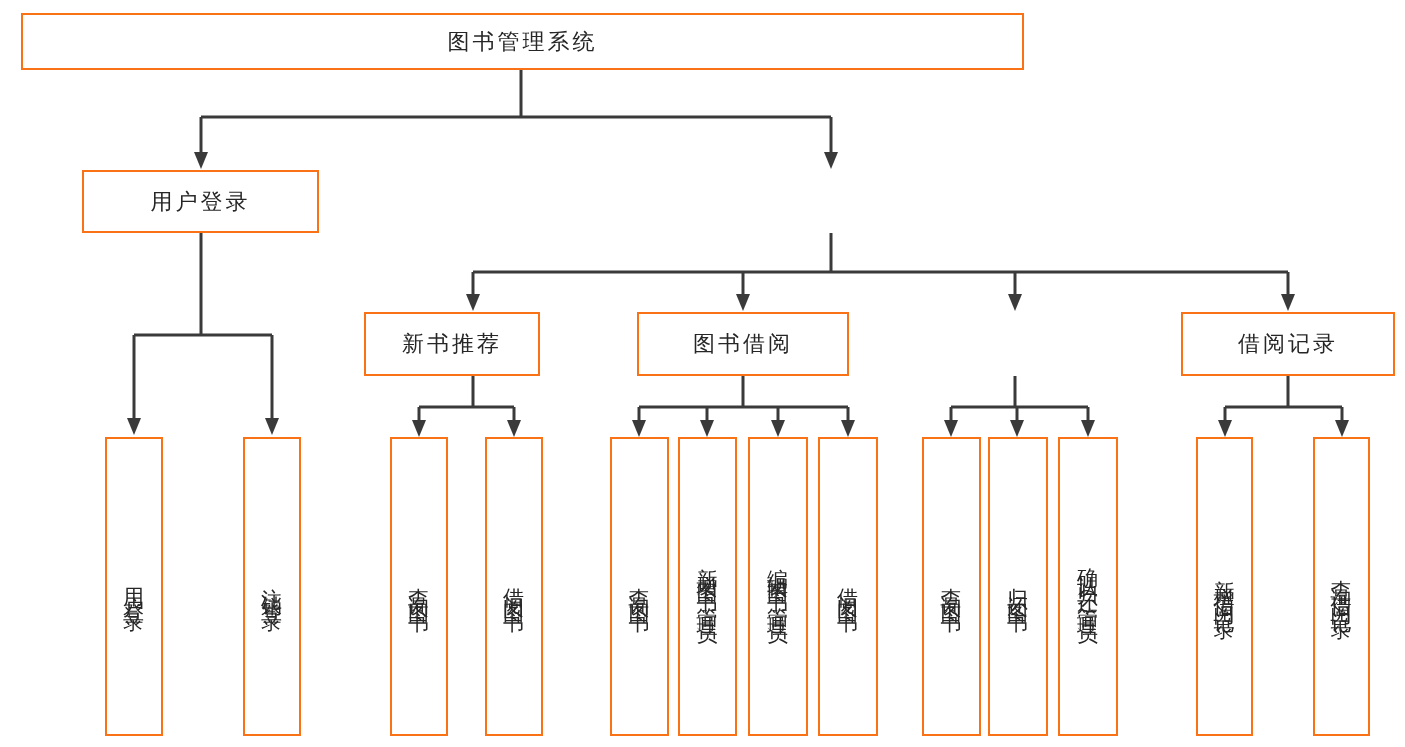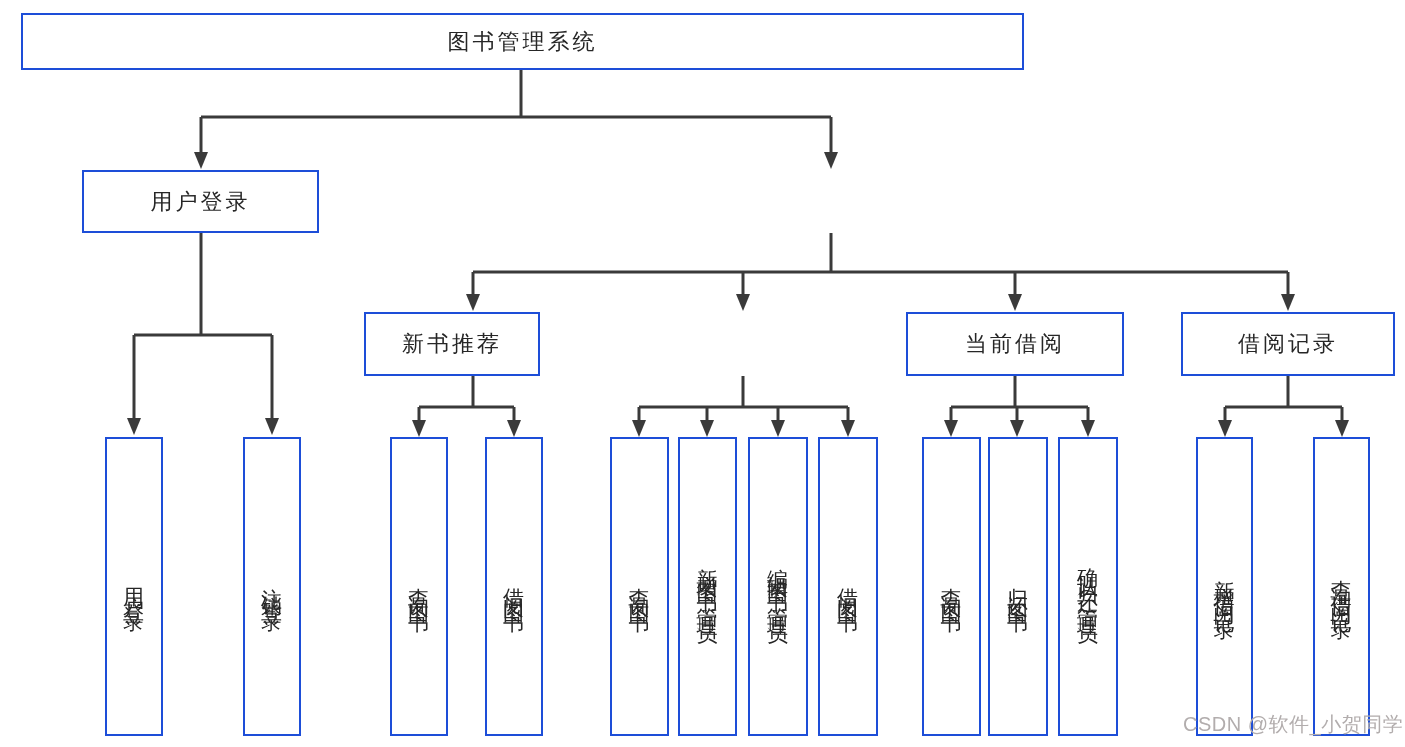--- a/index.html
+++ b/index.html
@@ -4,21 +4,21 @@
 <style>
   * { margin:0; padding:0; box-sizing:border-box; }
   html,body { background:#ffffff; }
   .canvas {
     position:relative; width:1405px; height:747px; background:#ffffff;
     font-family:"Liberation Sans","DejaVu Sans",sans-serif; overflow:hidden;
   }
   .connectors { position:absolute; left:0; top:0; width:1405px; height:747px; z-index:1; }
   .connectors path.line { stroke:#3a3a3a; stroke-width:3; fill:none; }
   .box {
-    position:absolute; background:#ffffff; border:2px solid #1d4ed8;
+    position:absolute; background:#ffffff; border:2px solid #f97316;
     display:flex; align-items:center; justify-content:center;
     color:#262626; z-index:2;
   }
   .box .hlabel { font-size:22px; letter-spacing:3px; white-space:nowrap; }
   .box .vlabel {
     writing-mode:vertical-rl; text-orientation:mixed;
     font-size:21px; letter-spacing:8px; line-height:1; white-space:nowrap;
   }
   .watermark {
     position:absolute; left:1183px; top:711px; z-index:3;
@@ -75,22 +75,22 @@
     <span class="hlabel">图书管理系统</span>
   </div>
 
   <div class="box" style="left:82px;top:170px;width:237px;height:63px">
     <span class="hlabel">用户登录</span>
   </div>
 
   <div class="box" style="left:364px;top:312px;width:176px;height:64px">
     <span class="hlabel">新书推荐</span>
   </div>
-  <div class="box" style="left:906px;top:312px;width:218px;height:64px">
-    <span class="hlabel">当前借阅</span>
+  <div class="box" style="left:637px;top:312px;width:212px;height:64px">
+    <span class="hlabel">图书借阅</span>
   </div>
   <div class="box" style="left:1181px;top:312px;width:214px;height:64px">
     <span class="hlabel">借阅记录</span>
   </div>
 
   <div class="box" style="left:105px;top:437px;width:58px;height:299px">
     <span class="vlabel">用户登录</span>
   </div>
   <div class="box" style="left:243px;top:437px;width:58px;height:299px">
     <span class="vlabel">注销登录</span>
@@ -126,15 +126,14 @@
     <span class="vlabel">确认归还（管理员）</span>
   </div>
 
   <div class="box" style="left:1196px;top:437px;width:57px;height:299px">
     <span class="vlabel">新增借阅记录</span>
   </div>
   <div class="box" style="left:1313px;top:437px;width:57px;height:299px">
     <span class="vlabel">查询借阅记录</span>
   </div>
 
-  <div class="watermark">CSDN @软件_小贺同学</div>
 
 </div>
 
 </body></html>

